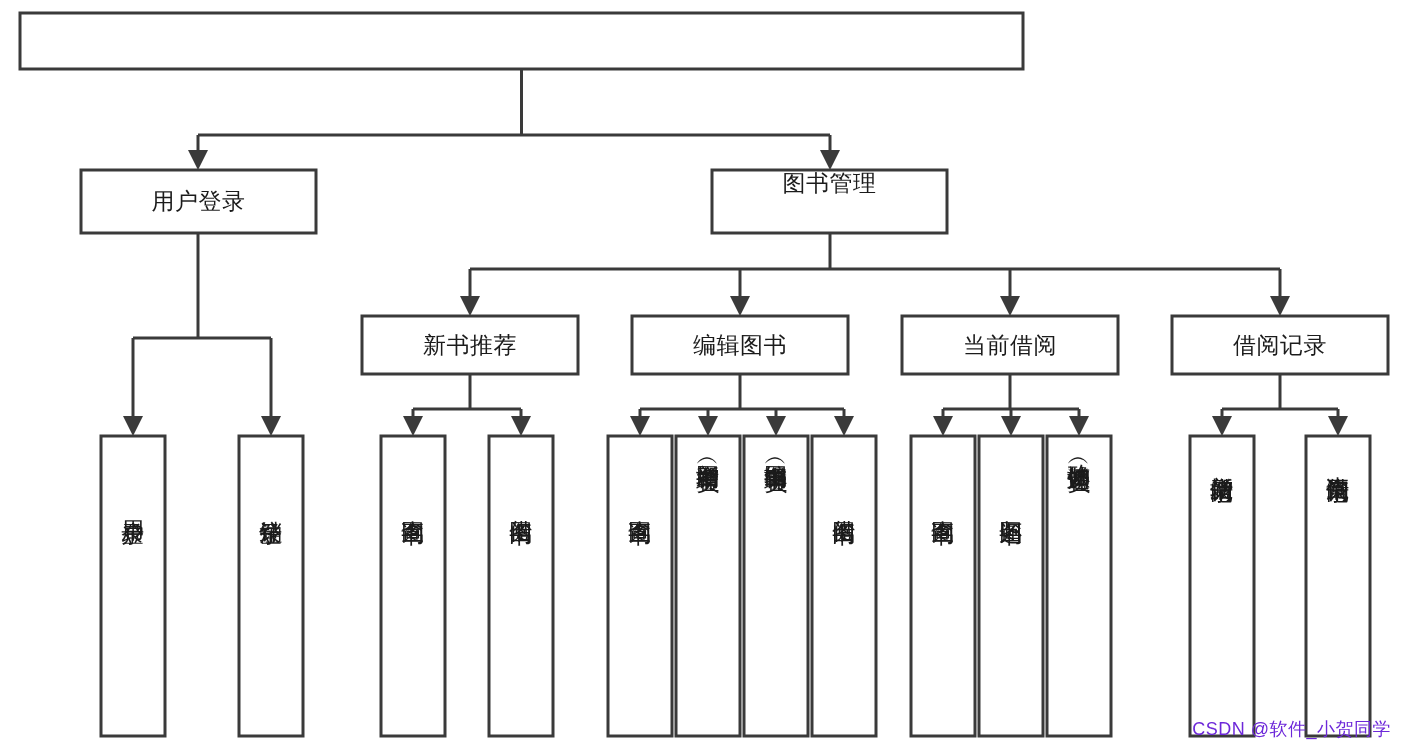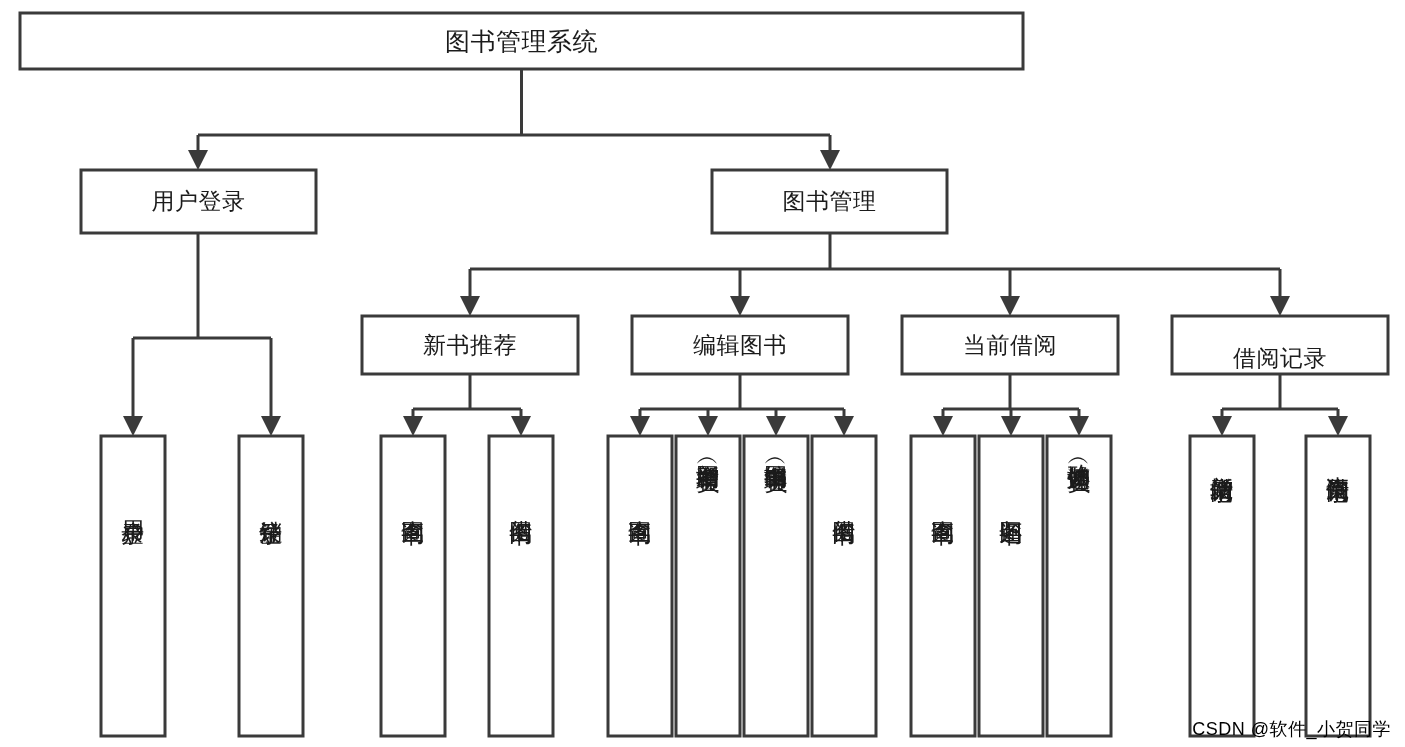--- a/index.html
+++ b/index.html
@@ -67,21 +67,21 @@
     align-items: center;
     justify-content: flex-start;
     padding-top: 6px;
     box-sizing: border-box;
   }
   .watermark {
     position: absolute;
     right: 14px;
     bottom: 6px;
     font-size: 18px;
-    color: #000000;
+    color: #6d28d9;
     letter-spacing: 0.5px;
     user-select: none;
     white-space: nowrap;
     padding-left: 27px;
   }
 </style>
 </head>
 <body>
 
 <div id="diagram-root">
@@ -193,29 +193,28 @@
     <rect class="node-box-leaf" x="812" y="436" width="64" height="300"></rect>
 
     <rect class="node-box-leaf" x="911" y="436" width="64" height="300"></rect>
     <rect class="node-box-leaf" x="979" y="436" width="64" height="300"></rect>
     <rect class="node-box-leaf" x="1047" y="436" width="64" height="300"></rect>
 
     <rect class="node-box-leaf" x="1190" y="436" width="64" height="300"></rect>
     <rect class="node-box-leaf" x="1306" y="436" width="64" height="300"></rect>
   </svg>
 
-  <div class="node-label" style="left:20px; top:13px; width:1003px; height:56px; font-size:25px;">图书管理系统</div>
 
   <div class="node-label" style="left:81px; top:170px; width:235px; height:63px;">用户登录</div>
-  <div class="node-label" style="left:712px; top:170px; width:235px; height:63px;">图书管理</div>
+  <div class="node-label" style="left:712px; top:152px; width:235px; height:63px;">图书管理</div>
 
   <div class="node-label" style="left:362px; top:316px; width:216px; height:58px;border-radius:22px;">新书推荐</div>
   <div class="node-label" style="left:632px; top:316px; width:216px; height:58px;">编辑图书</div>
   <div class="node-label" style="left:902px; top:316px; width:216px; height:58px;border-radius:18px;">当前借阅</div>
-  <div class="node-label" style="left:1172px; top:329px; width:216px; height:58px;">借阅记录</div>
+  <div class="node-label" style="left:1172px; top:316px; width:216px; height:58px;">借阅记录</div>
 
   <div class="node-label vertical" style="left:101px; top:496px; width:64px; height:180px;">用户登录</div>
   <div class="node-label vertical" style="left:239px; top:496px; width:64px; height:180px;">注销登录</div>
 
   <div class="node-label vertical" style="left:381px; top:496px; width:64px; height:180px;">查询图书</div>
   <div class="node-label vertical" style="left:489px; top:496px; width:64px; height:180px;">借阅图书</div>
 
   <div class="node-label vertical" style="left:608px; top:496px; width:64px; height:180px;">查询图书</div>
   <div class="node-label vertical" style="left:676px; top:440px; width:64px; height:292px;">新增图书（管理员）</div>
   <div class="node-label vertical" style="left:744px; top:440px; width:64px; height:292px;">编辑图书（管理员）</div>

